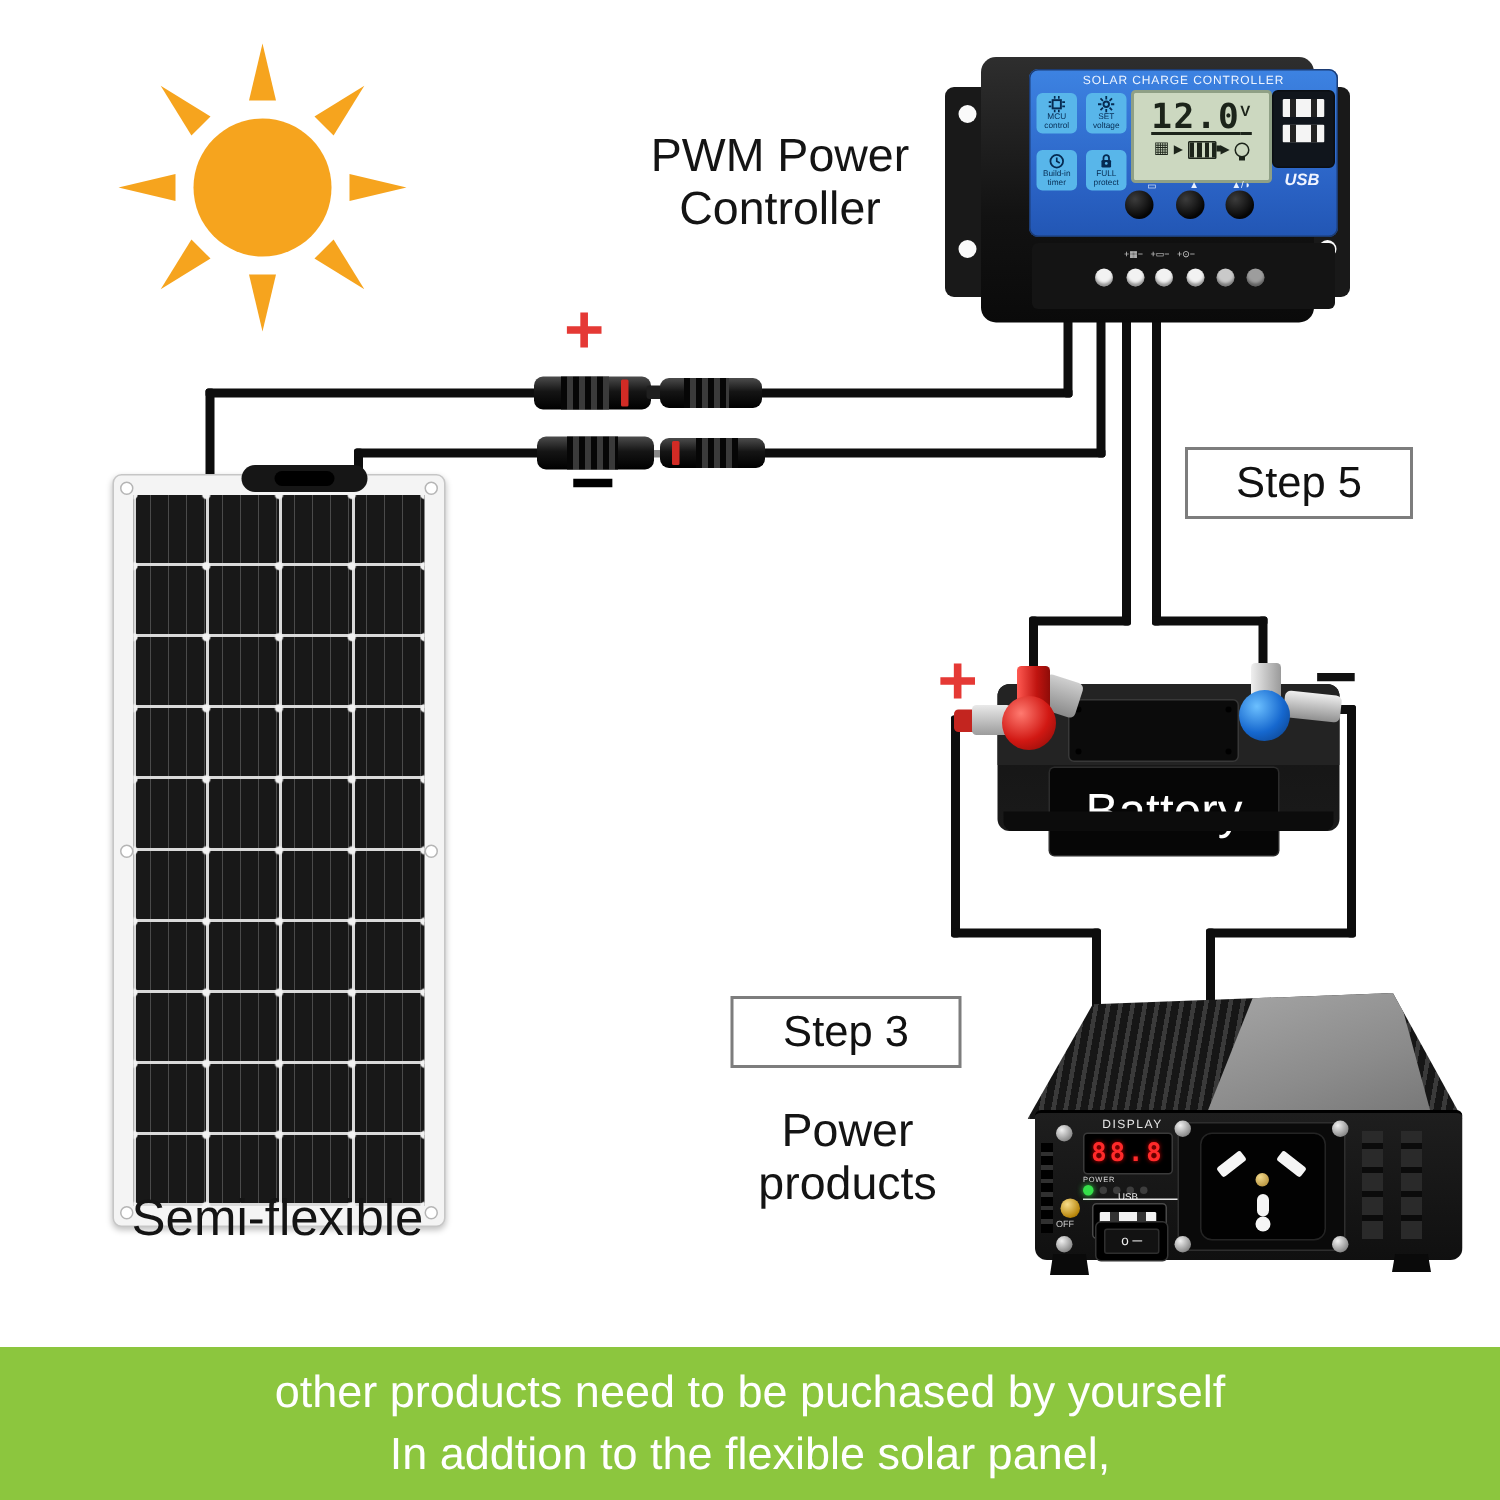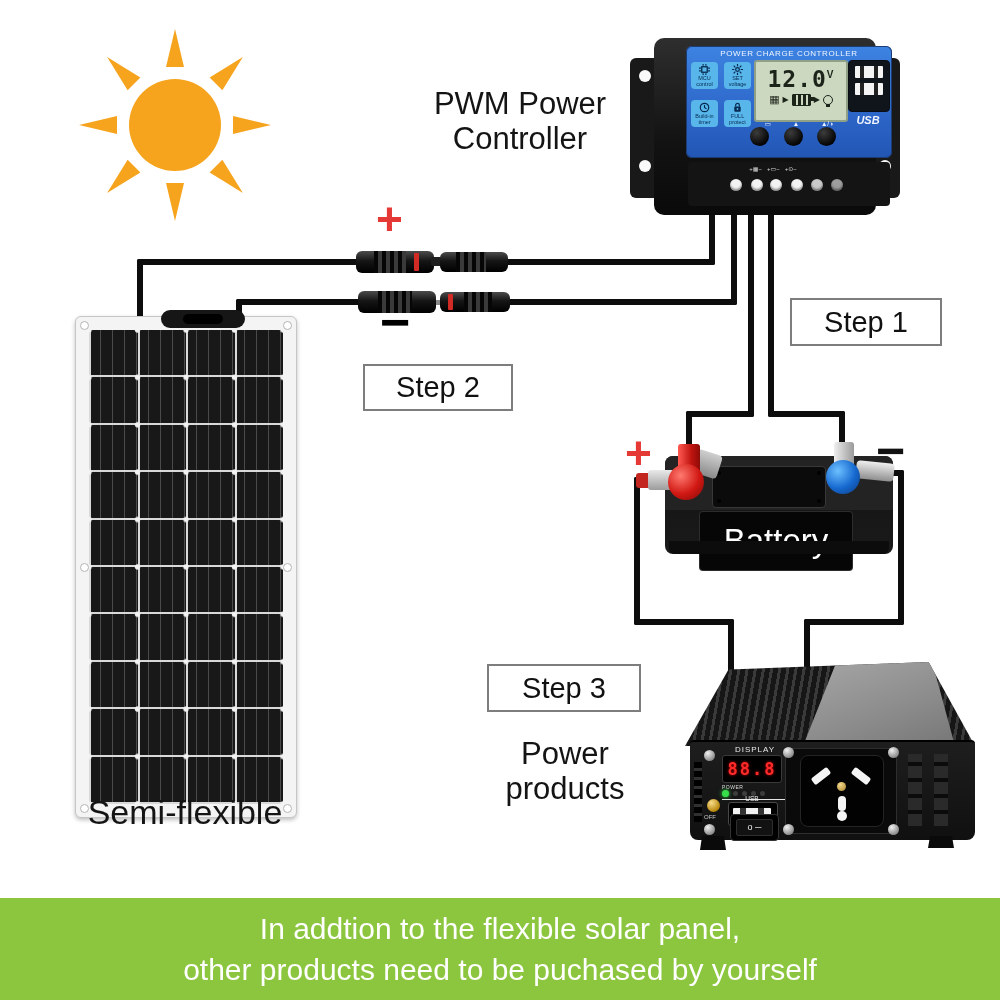--- a/index.html
+++ b/index.html
@@ -45,21 +45,21 @@
   .ctrl .face{position:absolute;left:32px;top:8px;width:206px;height:112px;border-radius:6px;
        background:linear-gradient(180deg,#3d83e2,#2a62c4 70%,#2256b4);box-shadow:inset 0 0 0 1px #1c3c74;}
   .ctrl .face .title{position:absolute;left:0;top:3px;width:100%;text-align:center;font-size:8px;
        letter-spacing:.6px;color:#eef4ff;}
   .cbtn{position:absolute;width:27px;height:27px;border-radius:4px;background:#58b6ea;
        display:flex;flex-direction:column;align-items:center;justify-content:center;gap:1px;}
   .cbtn .t{font-size:5.5px;line-height:5.5px;color:#062b52;text-align:center;}
   .lcd{position:absolute;left:68px;top:14px;width:90px;height:58px;background:#ccd8c0;
        border:2px solid #8fa086;border-radius:3px;}
   .lcd .volt{text-align:center;font-family:"DejaVu Sans Mono",monospace;font-weight:bold;
-       font-size:23px;line-height:26px;color:#1c241a;letter-spacing:1px;}
+       font-size:23px;line-height:26px;color:#1c241a;letter-spacing:1px;text-decoration:underline;}
   .lcd .volt sup{font-size:10px;font-family:"Liberation Sans",sans-serif;}
   .lcd .icons{display:flex;align-items:center;justify-content:center;gap:3px;margin-top:2px;color:#1c241a;}
   .lcd .pv{font-size:11px;line-height:11px;}
   .lcd .arr{font-size:8px;line-height:8px;}
   .lcd .batt{width:17px;height:10px;border:1.5px solid #1c241a;border-radius:1px;position:relative;
        background:repeating-linear-gradient(90deg,#1c241a 0 3px,rgba(0,0,0,0) 3px 5px);}
   .lcd .batt:after{content:"";position:absolute;right:-4px;top:2px;width:2.5px;height:4px;background:#1c241a;}
   .lcd .bulb{width:8px;height:8px;border:1.5px solid #1c241a;border-radius:50%;position:relative;}
   .lcd .bulb:after{content:"";position:absolute;left:2px;bottom:-3px;width:4px;height:2.5px;background:#1c241a;}
   .marks{position:absolute;left:68px;top:74px;width:90px;display:flex;justify-content:space-around;
@@ -224,36 +224,35 @@
     <span class="ridge" style="left:20px;width:34px"></span>
   </div>
   <div class="mc4" style="left:440px;top:292px;width:70px;height:20px">
     <span class="ridge" style="left:24px;width:28px"></span>
     <span class="band" style="left:8px"></span>
   </div>
 
   <div class="sign" style="left:376px;top:196px;font-size:46px;color:#E53935">+</div>
   <div class="sign" style="left:380px;top:296px;font-size:52px;color:#000">−</div>
 
-  <div class="stepbox" style="left:790px;top:298px;width:148px;height:44px">Step 1</div>
-  <div class="stepbox" style="left:363px;top:364px;width:146px;height:43px">Step 2</div>
+  <div class="stepbox" style="left:790px;top:298px;width:148px;height:44px">Step 5</div>
   <div class="stepbox" style="left:487px;top:664px;width:150px;height:44px">Step 3</div>
 
   <div class="ctrl">
     <div class="flange" style="left:0">
       <span class="hole" style="top:12px"></span>
       <span class="hole" style="top:102px"></span>
     </div>
     <div class="flange" style="right:0">
       <span class="hole" style="top:12px"></span>
       <span class="hole" style="top:102px"></span>
     </div>
     <div class="body">
       <div class="face">
-        <div class="title">POWER CHARGE CONTROLLER</div>
+        <div class="title">SOLAR CHARGE CONTROLLER</div>
 
         <div class="cbtn" style="left:5px;top:16px">
           <svg width="11" height="11" viewBox="0 0 12 12">
             <rect x="3" y="3" width="6" height="6" fill="none" stroke="#062b52" stroke-width="1.4"></rect>
             <path d="M4.5 0v2M7.5 0v2M4.5 10v2M7.5 10v2M0 4.5h2M0 7.5h2M10 4.5h2M10 7.5h2" stroke="#062b52" stroke-width="1.2"></path>
           </svg>
           <span class="t">MCU</span>
           <span class="t">control</span>
         </div>
         <div class="cbtn" style="left:38px;top:16px">
@@ -413,17 +412,17 @@
       </div>
       <div class="grip"></div>
       <div class="vents" style="left:218px"></div>
       <div class="vents" style="left:244px"></div>
     </div>
     <div class="foot" style="left:20px;top:176px"></div>
     <div class="foot" style="left:248px;top:176px;height:12px"></div>
   </div>
 
   <div class="footer">
+    <div>other products need to be puchased by yourself</div>
     <div>In addtion to the flexible solar panel,</div>
-    <div>other products need to be puchased by yourself</div>
   </div>
 
 </div>
 
 </body></html>

